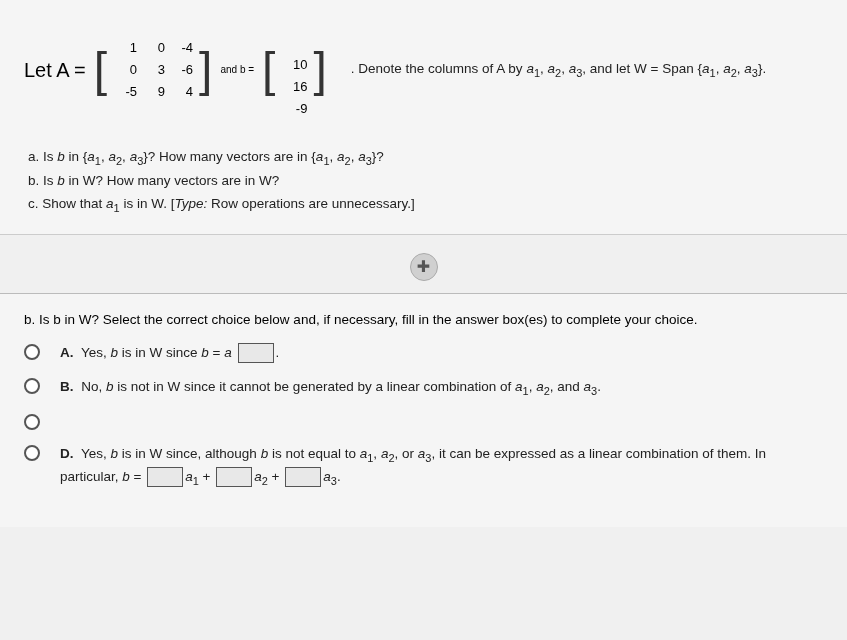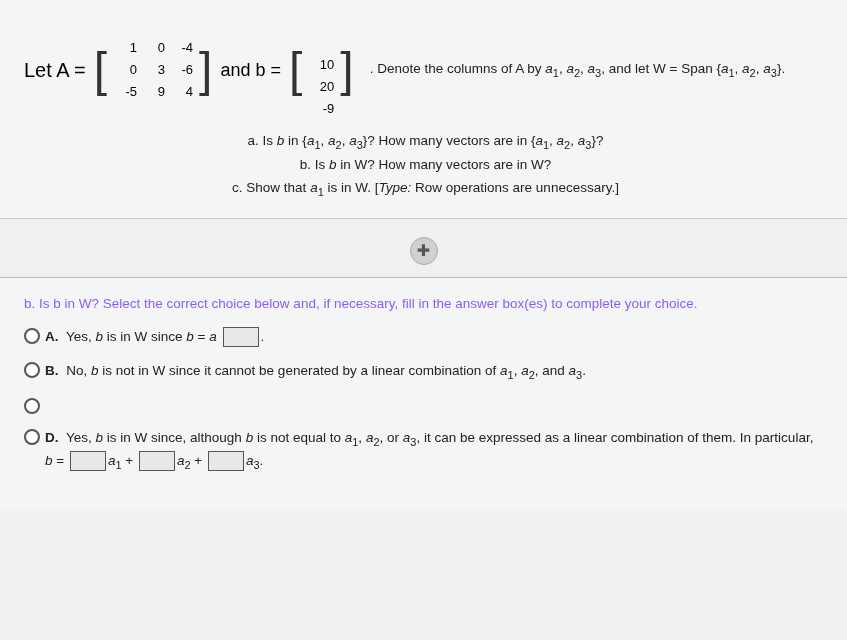--- a/index.html
+++ b/index.html
@@ -59,35 +59,34 @@
     }
     .matrix-cell {
       display: flex;
       align-items: center;
       justify-content: flex-end;
       font-size: 13px;
       padding-right: 2px;
     }
     .and-b {
       margin: 0 4px;
-      font-size: 18px;
+      font-size: 10px;
     }
     .denote-text {
-      margin-left: 12px;
+      margin-left: 20px;
       font-size: 13.5px;
       color: #222;
     }
     .math-span {
       font-style: italic;
     }
     .sub { font-size: 11px; vertical-align: sub; }
     .questions {
-      margin-top: 8px;
+      margin-top: 24px;
       padding-left: 4px;
-      text-align: center;
     }
     .question-line {
       font-size: 13.5px;
       line-height: 1.7;
       color: #222;
     }
     .question-line .math-span { font-style: italic; }
     .divider-section {
       display: flex;
       align-items: center;
@@ -107,28 +106,28 @@
       cursor: pointer;
       font-size: 16px;
       color: #555;
     }
     .bottom-section {
       background: #f5f5f5;
       padding: 18px 24px 24px 24px;
     }
     .part-b-header {
       font-size: 13.5px;
-      color: #8b5cf6;
+      color: #000000;
       margin-bottom: 16px;
     }
     .radio-option {
       display: flex;
       align-items: flex-start;
       margin-bottom: 14px;
-      gap: 5px;
+      gap: 20px;
     }
     .radio-circle {
       width: 16px;
       height: 16px;
       border-radius: 50%;
       border: 2px solid #555;
       display: inline-block;
       flex-shrink: 0;
       margin-top: 1px;
       background: #fff;
@@ -184,21 +183,21 @@
         </div>
         <span class="matrix-bracket-right">]</span>
       </div>
 
       <span class="and-b">and b =</span>
 
       <div class="matrix-bracket-container">
         <span class="matrix-bracket-left">[</span>
         <div class="matrix-content matrix-1col">
           <div class="matrix-cell">10</div>
-          <div class="matrix-cell">20</div>
+          <div class="matrix-cell">16</div>
           <div class="matrix-cell">-9</div>
         </div>
         <span class="matrix-bracket-right">]</span>
       </div>
 
       <span class="denote-text">
         . Denote the columns of A by <span class="math-span">a</span><sub class="sub">1</sub>,
         <span class="math-span">a</span><sub class="sub">2</sub>,
         <span class="math-span">a</span><sub class="sub">3</sub>,
         and let W = Span {<span class="math-span">a</span><sub class="sub">1</sub>,

